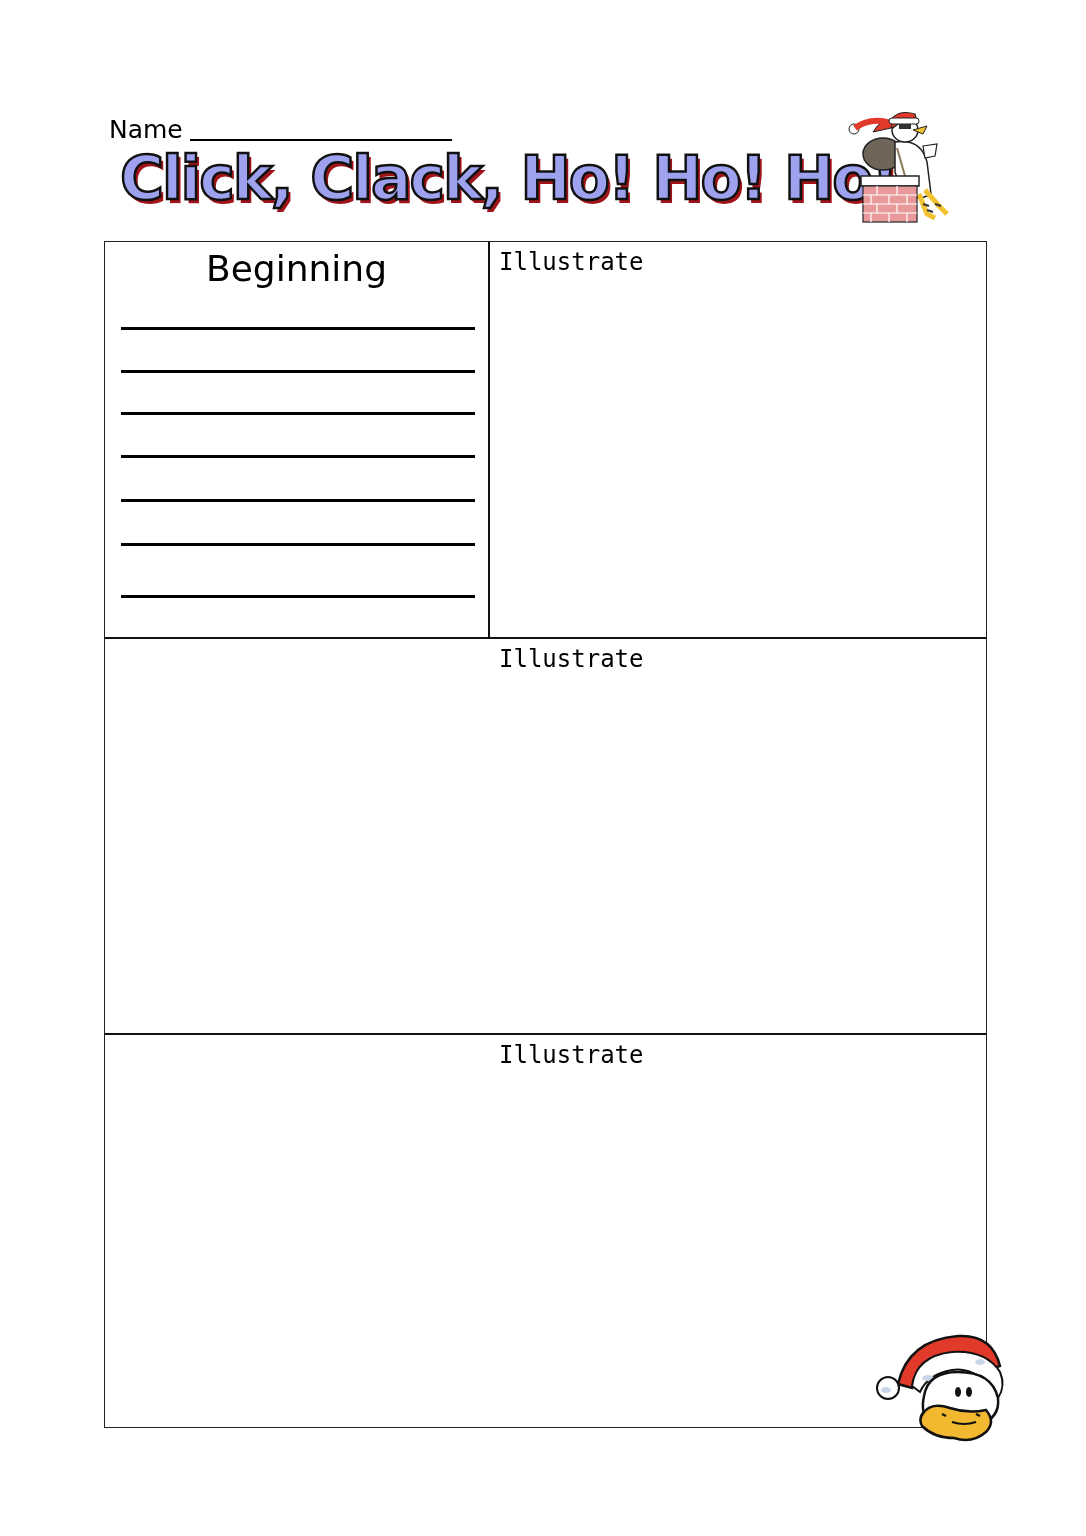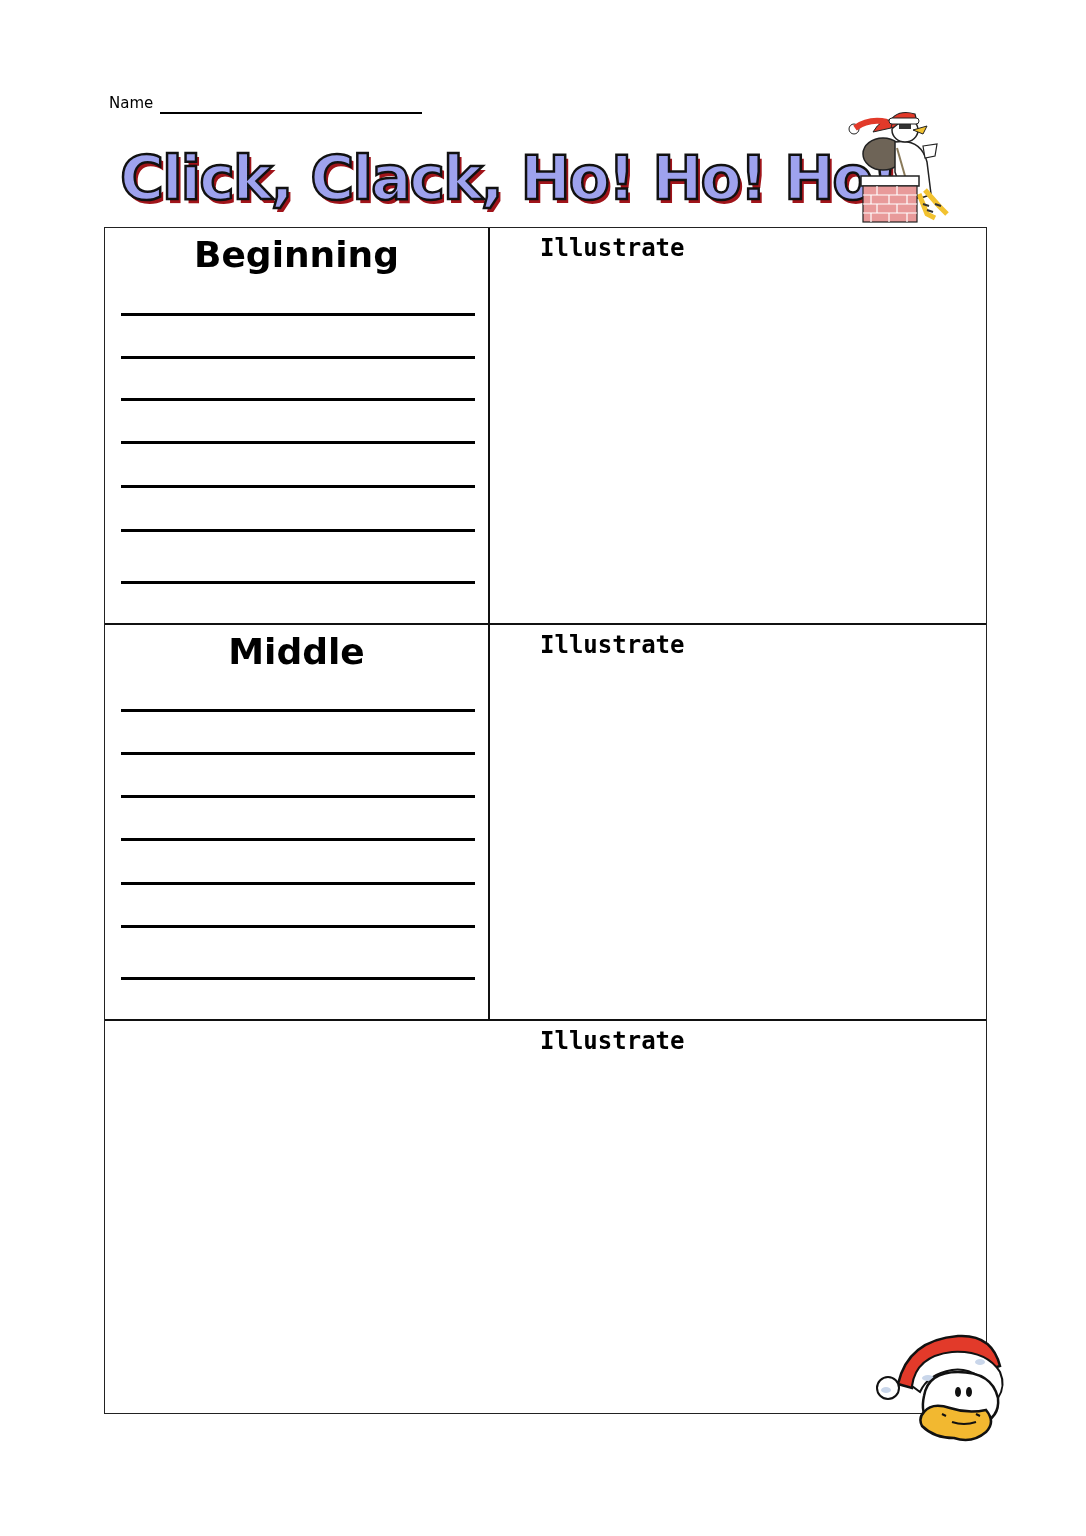--- a/index.html
+++ b/index.html
@@ -1,38 +1,38 @@
 <!DOCTYPE html>
 <html><head>
 <meta charset="utf-8">
 <style>
   html, body { margin: 0; padding: 0; background: #ffffff; }
   body { width: 1086px; height: 1536px; position: relative; overflow: hidden;
          font-family: "DejaVu Sans", sans-serif; color: #000; }
 
   .name-row { position: absolute; left: 109px; top: 92px; display: flex; align-items: flex-end; }
-  .name-label { font-size: 15px; line-height: 22px; }
+  .name-label { font-size: 25px; line-height: 22px; margin-top: 27px; }
   .name-line { display: inline-block; width: 262px; border-bottom: 2px solid #000; height: 18px; margin-left: 7px; }
 
   .title { position: absolute; left: 120px; top: 138px; font-family: "DejaVu Sans", sans-serif;
            font-weight: bold; font-size: 60px; letter-spacing: -2px; line-height: 80px;
            color: #9ea2ee; -webkit-text-stroke: 2.5px #111;
            text-shadow: 3px 4px 0 #a0141a; white-space: nowrap; }
 
   .duck-top { position: absolute; left: 843px; top: 102px; width: 120px; height: 124px; }
   .duck-bottom { position: absolute; left: 868px; top: 1326px; width: 142px; height: 118px; }
 
-  .grid { position: absolute; left: 104px; top: 227px; width: 883px; height: 1187px;
-          border: 1.5px solid #222; box-sizing: border-box; font-weight: bold; }
+  .grid { position: absolute; left: 104px; top: 241px; width: 883px; height: 1187px;
+          border: 1.5px solid #222; box-sizing: border-box; }
   .row { position: absolute; left: 0; width: 100%; height: 396px; box-sizing: border-box; }
   .row.r0 { top: 0; }
   .row.r1 { top: 395px; border-top: 2px solid #111; }
   .row.r2 { top: 791px; border-top: 2px solid #111; height: 394px; }
   .col-left { position: absolute; left: 0; top: 0; width: 385px; height: 100%; border-right: 2.5px solid #111; box-sizing: border-box; }
-  .col-right { position: absolute; left: 386px; top: 0; right: 0; height: 100%; margin-left: 41px; }
+  .col-right { position: absolute; left: 386px; top: 0; right: 0; height: 100%; }
 
   .section-head { position: absolute; left: 0; width: 100%; top: 2px; text-align: center;
                   font-size: 36px; line-height: 50px; }
   .illus { position: absolute; left: 8px; top: 4px; font-size: 24px; line-height: 32px; font-family: "DejaVu Sans Mono", monospace; letter-spacing: 0px; }
 
   .wline { position: absolute; left: 16px; width: 354px; height: 0; border-top: 3.5px solid #000; }
 </style>
 </head>
 <body>
 
@@ -96,30 +96,20 @@
       <div class="wline" style="top:257px"></div>
       <div class="wline" style="top:301px"></div>
       <div class="wline" style="top:353px"></div>
     </div>
     <div class="col-right">
       <div class="illus">Illustrate</div>
     </div>
   </div>
 
   <div class="row r1">
-    <div class="col-left">
-      <div class="section-head">Middle</div>
-      <div class="wline" style="top:84px"></div>
-      <div class="wline" style="top:127px"></div>
-      <div class="wline" style="top:170px"></div>
-      <div class="wline" style="top:213px"></div>
-      <div class="wline" style="top:257px"></div>
-      <div class="wline" style="top:300px"></div>
-      <div class="wline" style="top:352px"></div>
-    </div>
     <div class="col-right">
       <div class="illus">Illustrate</div>
     </div>
   </div>
 
   <div class="row r2">
     <div class="col-right">
       <div class="illus">Illustrate</div>
     </div>
   </div>

